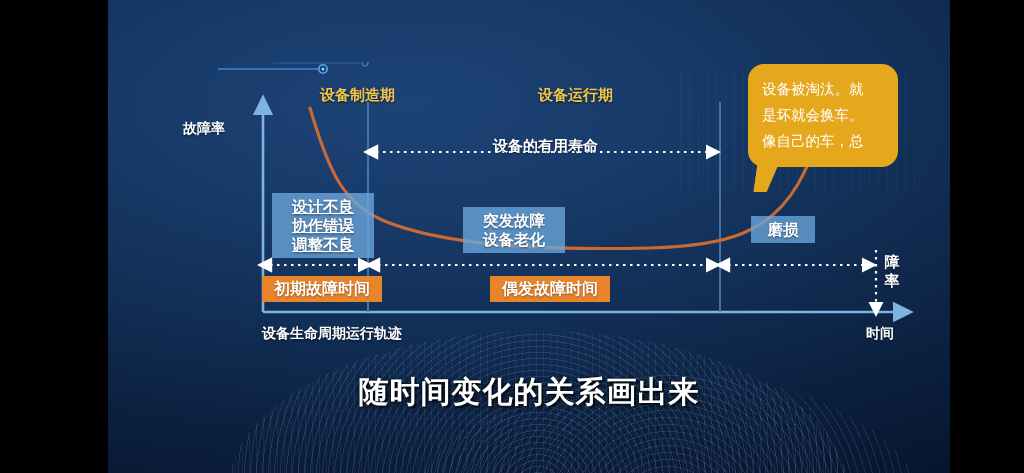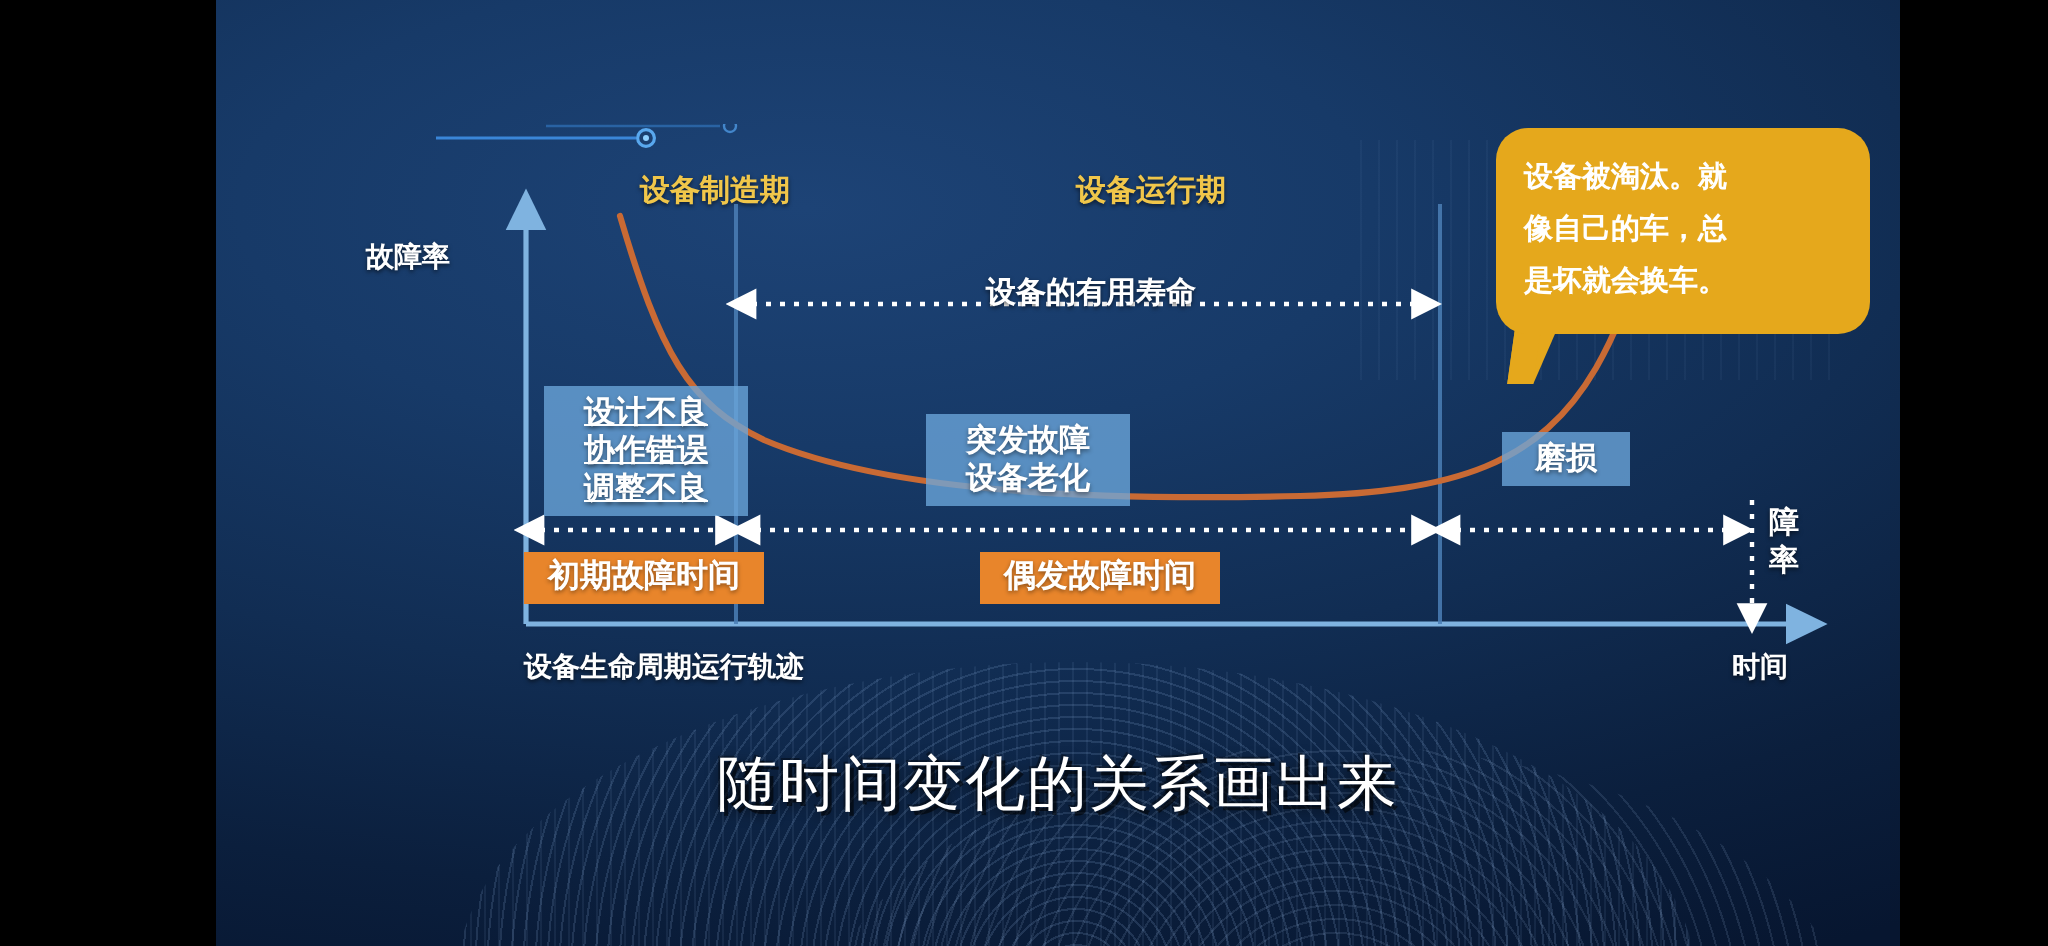--- a/index.html
+++ b/index.html
@@ -220,27 +220,27 @@
     width: 18px;
     text-align: center;
     text-shadow: 0 1px 2px rgba(0,0,0,.6);
   }
 
   
   .callout {
     position: absolute;
     left: 640px;
     top: 64px;
-    width: 187px;
+    width: 150px;
     height: 103px;
     background: #e5a81c;
     border-radius: 16px;
     color: #ffffff;
     font-size: 14.5px;
-    font-weight: bold;
+    font-weight: normal;
     line-height: 26px;
     padding: 12px 12px 0 14px;
     box-sizing: border-box;
     text-align: left;
   }
   .callout-tail {
     position: absolute;
     left: 648px;
     top: 158px;
     width: 0; height: 0;
@@ -252,21 +252,21 @@
   }
 
   
   .caption {
     position: absolute;
     left: 0;
     top: 372px;
     width: 842px;
     text-align: center;
     font-size: 30px;
-    font-weight: normal;
+    font-weight: bold;
     color: #ffffff;
     letter-spacing: 1px;
     text-shadow:
        2px 2px 0 rgba(0,0,0,.55),
       -1px -1px 0 rgba(0,0,0,.35),
        0 2px 7px rgba(0,0,0,.7);
   }
 </style>
 </head>
 <body>
@@ -349,22 +349,22 @@
 
       <div class="box-orange" style="left:4px;   top:196px; width:104px;">初期故障时间</div>
       <div class="box-orange" style="left:232px; top:196px; width:104px;">偶发故障时间</div>
 
       <div class="vert-fr">障率</div>
     </div>
 
     <div class="callout-tail"></div>
     <div class="callout">
       <div>设备被淘汰。就</div>
+      <div>是坏就会换车。</div>
       <div>像自己的车，总</div>
-      <div>是坏就会换车。</div>
     </div>
 
     <div class="caption">随时间变化的关系画出来</div>
   </div>
 
   <div class="pillar left"></div>
   <div class="pillar right"></div>
 </div>
 
 </body></html>

